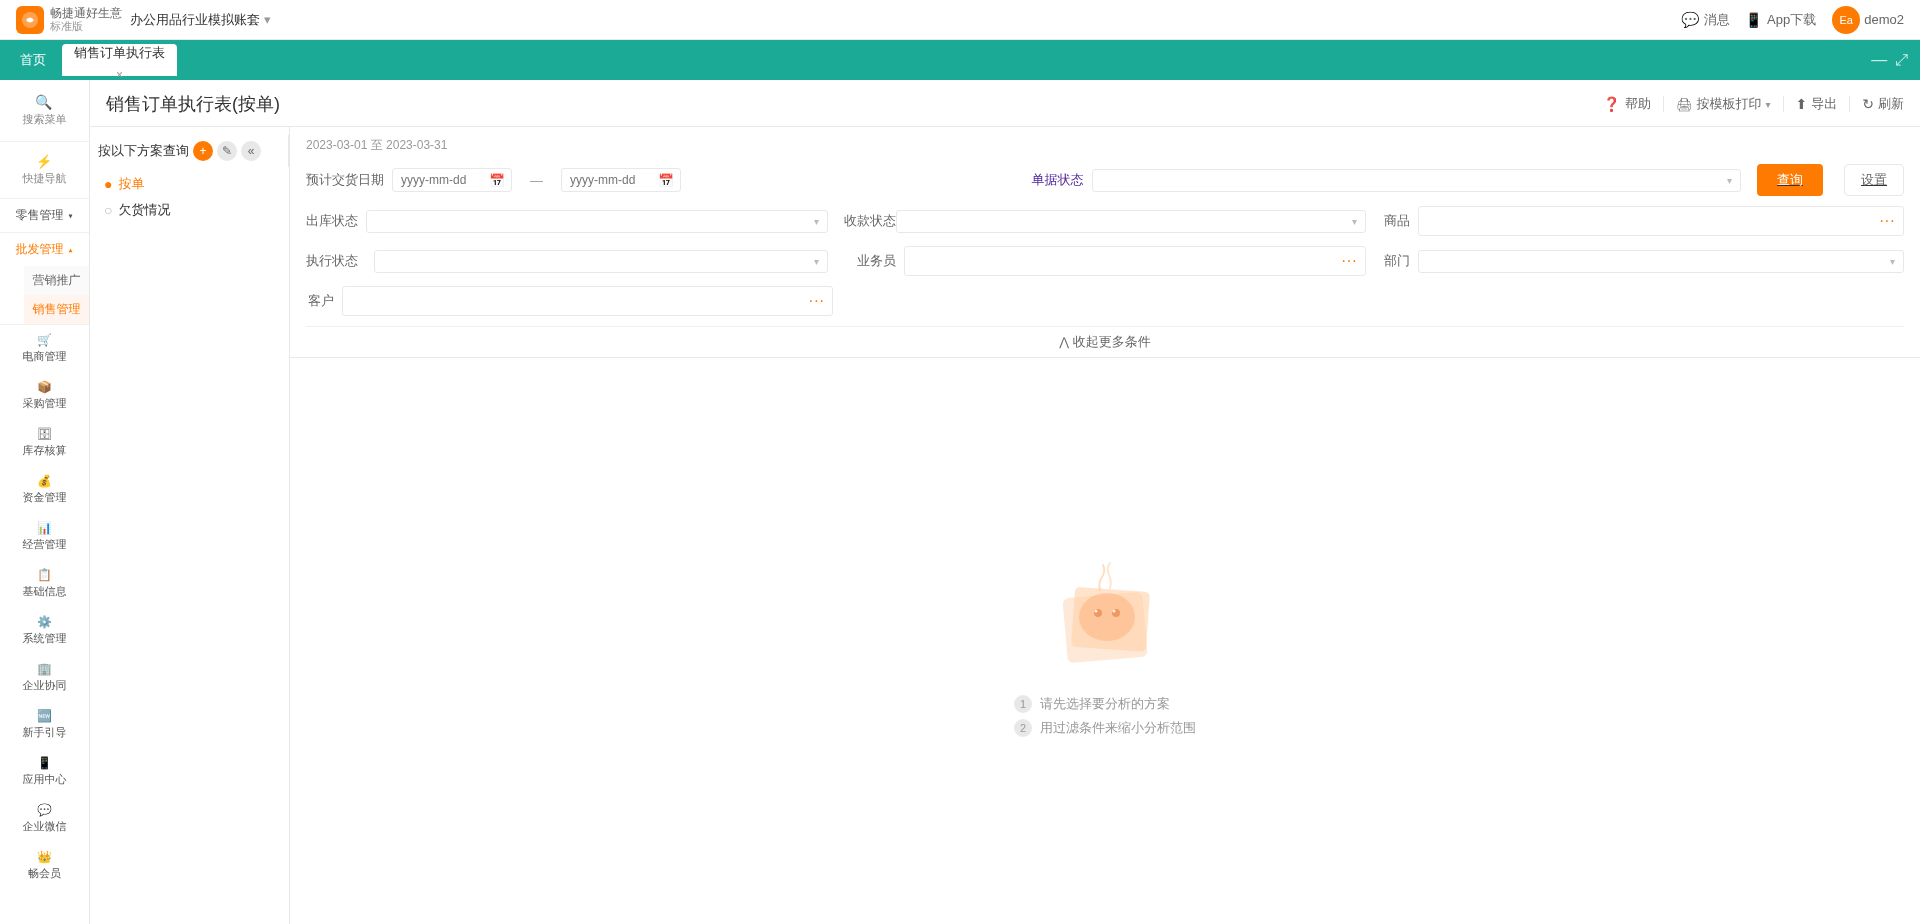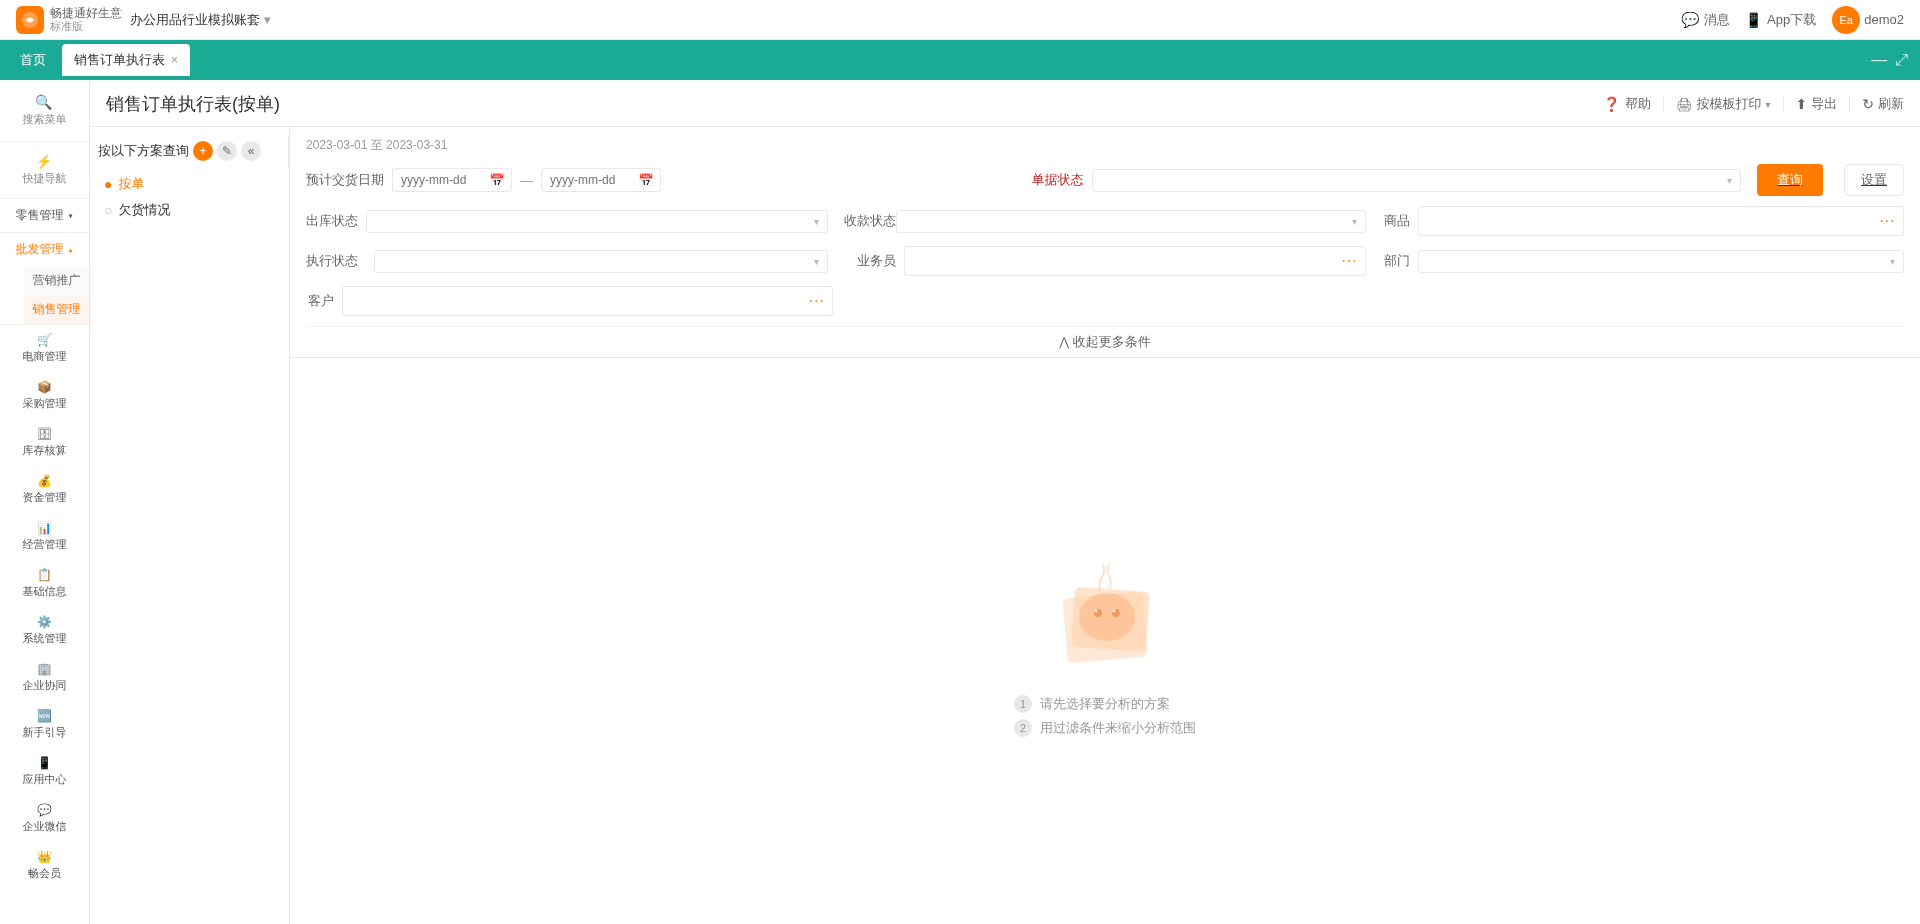--- a/index.html
+++ b/index.html
@@ -13,21 +13,21 @@
     .logo-text { font-size: 12px; color: #666; line-height: 1.2; }
     .breadcrumb-area { display: flex; align-items: center; gap: 4px; font-size: 13px; color: #333; }
     .topbar-right { display: flex; align-items: center; gap: 16px; color: #666; font-size: 13px; }
     .topbar-right-item { display: flex; align-items: center; gap: 4px; cursor: pointer; }
     .avatar { width: 28px; height: 28px; border-radius: 50%; background: #ff7a00; display: flex; align-items: center; justify-content: center; color: #fff; font-size: 12px; overflow: hidden; }
 
     
     .tabbar { height: 40px; background: #1aaa96; display: flex; align-items: center; padding: 0 0 0 8px; flex-shrink: 0; gap: 4px; }
     .tab { height: 32px; padding: 0 12px; border-radius: 4px 4px 0 0; display: flex; align-items: center; gap: 6px; font-size: 13px; cursor: pointer; color: rgba(255,255,255,0.8); }
     .tab.home { color: #fff; background: transparent; }
-    .tab.active { background: #fff; color: #333; border-radius: 4px 4px 0 0; }
+    .tab.active { background: #fff; color: #333; border-radius: 4px 4px 0 0; flex-direction: column; }
     .tab-close { font-size: 12px; color: #999; cursor: pointer; }
     .tabbar-actions { margin-left: auto; display: flex; align-items: center; gap: 8px; padding-right: 12px; }
     .tabbar-icon-btn { color: rgba(255,255,255,0.8); cursor: pointer; font-size: 16px; }
 
     
     .main-content { display: flex; flex: 1; overflow: hidden; }
 
     
     .sidebar { width: 90px; background: #fff; border-right: 1px solid #e8e8e8; display: flex; flex-direction: column; overflow-y: auto; flex-shrink: 0; }
     .sidebar-search { padding: 8px; border-bottom: 1px solid #f0f0f0; }
@@ -287,34 +287,34 @@
         <div style="background:#fff;padding:10px 16px 0;border-bottom:1px solid #e8e8e8;">
 
           <div style="display:flex;align-items:center;gap:16px;margin-bottom:10px;">
 
             <div style="font-size:12px;color:#999;">2023-03-01 至 2023-03-31</div>
           </div>
 
           <div style="display:flex;align-items:center;gap:16px;margin-bottom:10px;">
             <div style="display:flex;align-items:center;gap:8px;flex:1;">
               <span style="color:#666;font-size:13px;white-space:nowrap;">预计交货日期</span>
-              <div style="display:flex;align-items:center;gap:8px;">
+              <div style="display:flex;align-items:center;gap:18px;">
                 <div style="position:relative;">
                   <input type="text" class="date-input" style="padding-right: 26px;" placeholder="yyyy-mm-dd">
                   <span style="position:absolute;right:6px;top:50%;transform:translateY(-50%);color:#ff7a00;font-size:13px;cursor:pointer;">📅</span>
                 </div>
                 <span style="color:#999;">—</span>
                 <div style="position:relative;">
                   <input type="text" class="date-input" style="padding-right: 26px;" placeholder="yyyy-mm-dd">
                   <span style="position:absolute;right:6px;top:50%;transform:translateY(-50%);color:#ff7a00;font-size:13px;cursor:pointer;">📅</span>
                 </div>
               </div>
             </div>
             <div style="display:flex;align-items:center;gap:8px;flex:1;">
-              <span style="color:#b91c1c;font-size:13px;white-space:nowrap;">单据状态</span>
+              <span style="color:#4c1d95;font-size:13px;white-space:nowrap;">单据状态</span>
               <div class="filter-select">
                 <span class="filter-select-text"></span>
                 <span class="chevron-down">▾</span>
               </div>
             </div>
             <div style="display:flex;flex-direction:row;gap:21px;text-decoration:underline;">
               <button class="btn-query">查询</button>
               <button class="btn-settings">设置</button>
             </div>
           </div>

